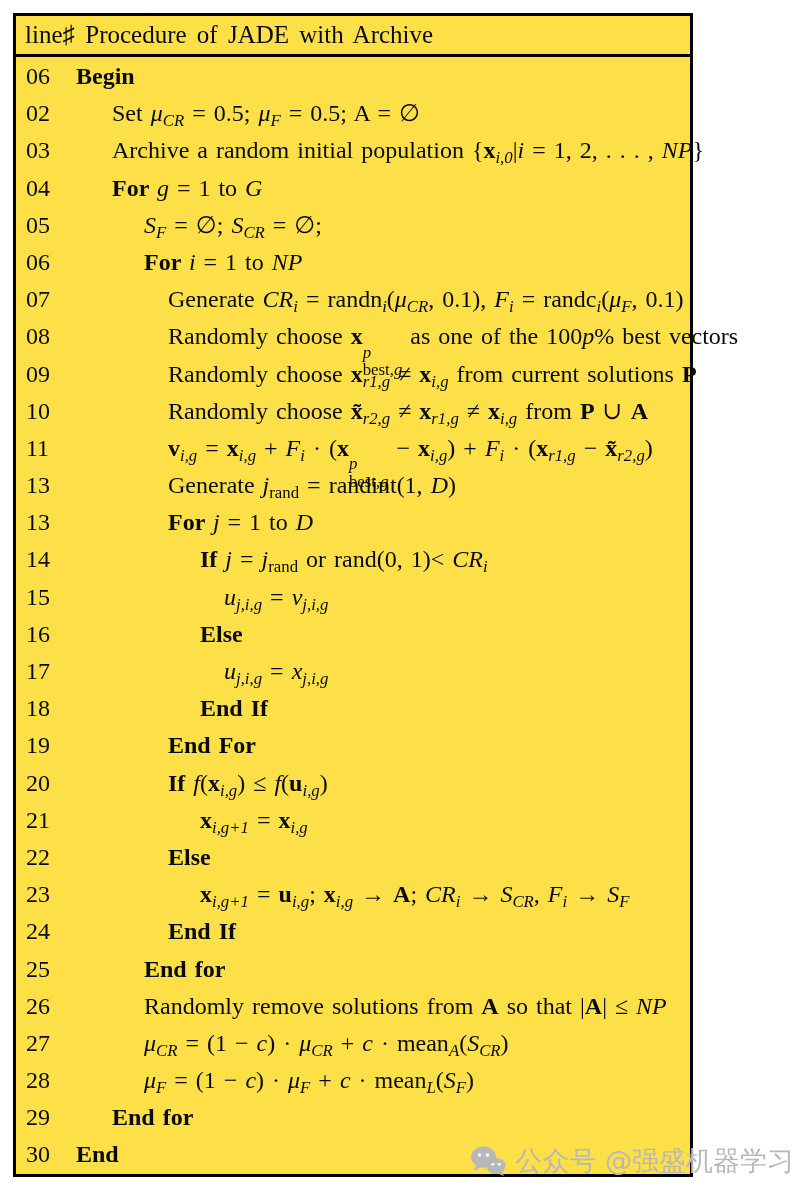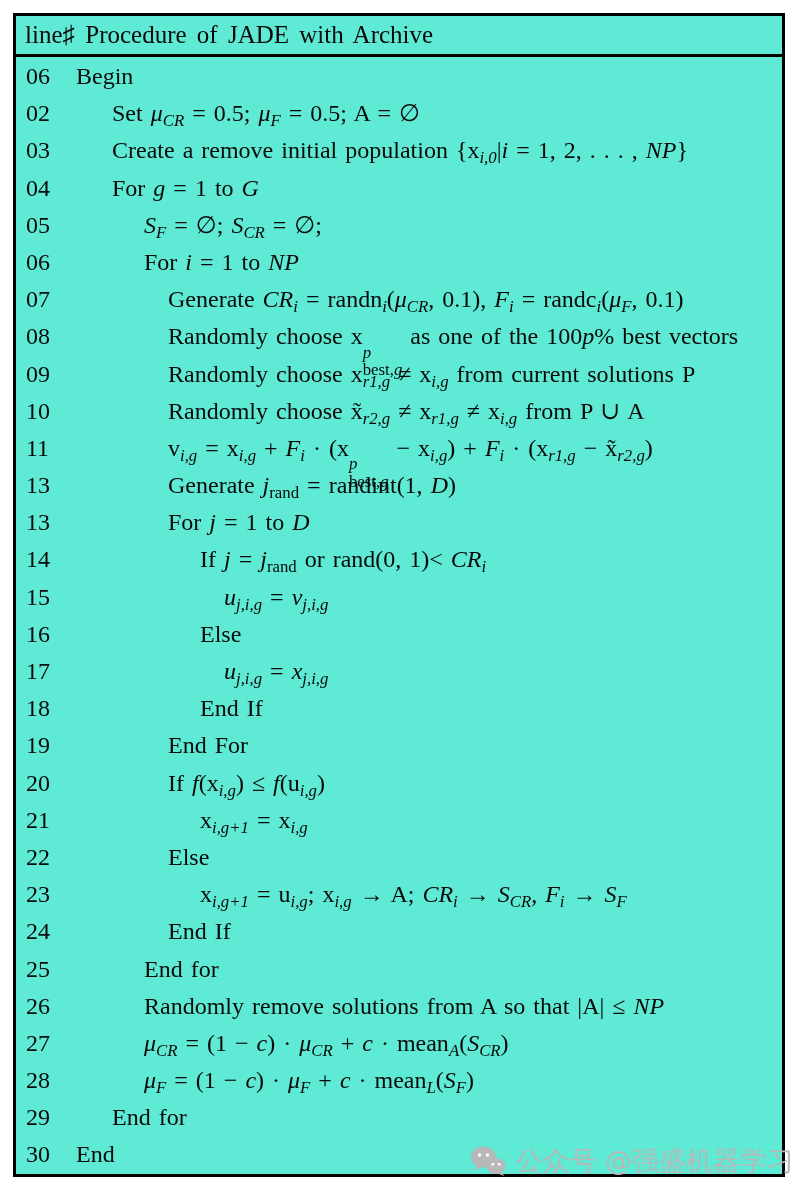--- a/index.html
+++ b/index.html
@@ -7,24 +7,24 @@
     width: 808px; height: 1186px;
     background: #ffffff;
     color: #0a0a0a;
     font-family: "Liberation Serif", "DejaVu Serif", serif;
     overflow: hidden;
     position: relative;
   }
   .figure {
     position: absolute;
     left: 13px; top: 13px;
-    width: 772px; height: 1164px;
+    width: 680px; height: 1164px;
     border: 3px solid #000000;
     box-sizing: border-box;
-    background: #5eead4;
+    background: #fde047;
   }
   .title-row {
     height: 38px;
     line-height: 38px;
     border-bottom: 3px solid #000000;
     padding-left: 9px;
     font-size: 25px;
     word-spacing: 4px;
     white-space: nowrap;
     overflow: hidden;
@@ -41,21 +41,21 @@
     word-spacing: 2px;
   }
   .num {
     display: inline-block;
     width: 60px;
     padding-left: 10px;
     box-sizing: border-box;
     vertical-align: baseline;
   }
   .code { vertical-align: baseline; }
-  .bold { font-weight: normal; }
+  .bold { font-weight: bold; }
   .ital { font-style: italic; }
   .sub  { font-size: 70%; vertical-align: -0.3em; word-spacing: 0; }
   .stack {
     display: inline-flex;
     flex-direction: column;
     align-items: flex-start;
     font-size: 70%;
     line-height: 1.05;
     vertical-align: -0.8em;
     word-spacing: 0;
@@ -75,21 +75,21 @@
   .watermark svg { display: block; }
 </style>
 </head>
 <body>
 
 <div class="figure">
   <div class="title-row">line♯ Procedure of JADE with Archive</div>
   <div class="algo-body">
       <div class="row"><span class="num">06</span><span class="code" style="padding-left: 0px;"><span class="bold">Begin</span></span></div>
       <div class="row"><span class="num">02</span><span class="code" style="padding-left: 36px;"><span>Set </span><span class="ital">μ</span><span class="ital sub">CR</span><span> = 0.5; </span><span class="ital">μ</span><span class="ital sub">F</span><span> = 0.5; A = ∅</span></span></div>
-      <div class="row"><span class="num">03</span><span class="code" style="padding-left: 36px;"><span>Create a remove initial population {</span><span class="bold">x</span><span class="ital sub">i,0</span><span>|</span><span class="ital">i</span><span> = 1, 2, . . . , </span><span class="ital">NP</span><span>}</span></span></div>
+      <div class="row"><span class="num">03</span><span class="code" style="padding-left: 36px;"><span>Archive a random initial population {</span><span class="bold">x</span><span class="ital sub">i,0</span><span>|</span><span class="ital">i</span><span> = 1, 2, . . . , </span><span class="ital">NP</span><span>}</span></span></div>
       <div class="row"><span class="num">04</span><span class="code" style="padding-left: 36px; text-align: right;"><span class="bold">For </span><span class="ital">g</span><span> = 1 to </span><span class="ital">G</span></span></div>
       <div class="row"><span class="num">05</span><span class="code" style="padding-left: 68px;"><span class="ital">S</span><span class="ital sub">F</span><span> = ∅; </span><span class="ital">S</span><span class="ital sub">CR</span><span> = ∅;</span></span></div>
       <div class="row"><span class="num">06</span><span class="code" style="padding-left: 68px;"><span class="bold">For </span><span class="ital">i</span><span> = 1 to </span><span class="ital">NP</span></span></div>
       <div class="row"><span class="num">07</span><span class="code" style="padding-left: 92px;"><span>Generate </span><span class="ital">CR</span><span class="ital sub">i</span><span> = randn</span><span class="ital sub">i</span><span>(</span><span class="ital">μ</span><span class="ital sub">CR</span><span>, 0.1), </span><span class="ital">F</span><span class="ital sub">i</span><span> = randc</span><span class="ital sub">i</span><span>(</span><span class="ital">μ</span><span class="ital sub">F</span><span>, 0.1)</span></span></div>
       <div class="row"><span class="num">08</span><span class="code" style="padding-left: 92px;"><span>Randomly choose </span><span class="bold">x</span><span class="stack">
             <span class="stk-top"><span class="ital">p</span></span>
             <span class="stk-bot"><span>best,</span><span class="ital">g</span></span>
           </span><span> as one of the 100</span><span class="ital">p</span><span>% best vectors</span></span></div>
       <div class="row"><span class="num">09</span><span class="code" style="padding-left: 92px;"><span>Randomly choose </span><span class="bold">x</span><span class="ital sub">r1,g</span><span> ≠ </span><span class="bold">x</span><span class="ital sub">i,g</span><span> from current solutions </span><span class="bold">P</span></span></div>
       <div class="row"><span class="num">10</span><span class="code" style="padding-left: 92px;"><span>Randomly choose </span><span class="bold">x̃</span><span class="ital sub">r2,g</span><span> ≠ </span><span class="bold">x</span><span class="ital sub">r1,g</span><span> ≠ </span><span class="bold">x</span><span class="ital sub">i,g</span><span> from </span><span class="bold">P</span><span> ∪ </span><span class="bold">A</span></span></div>

